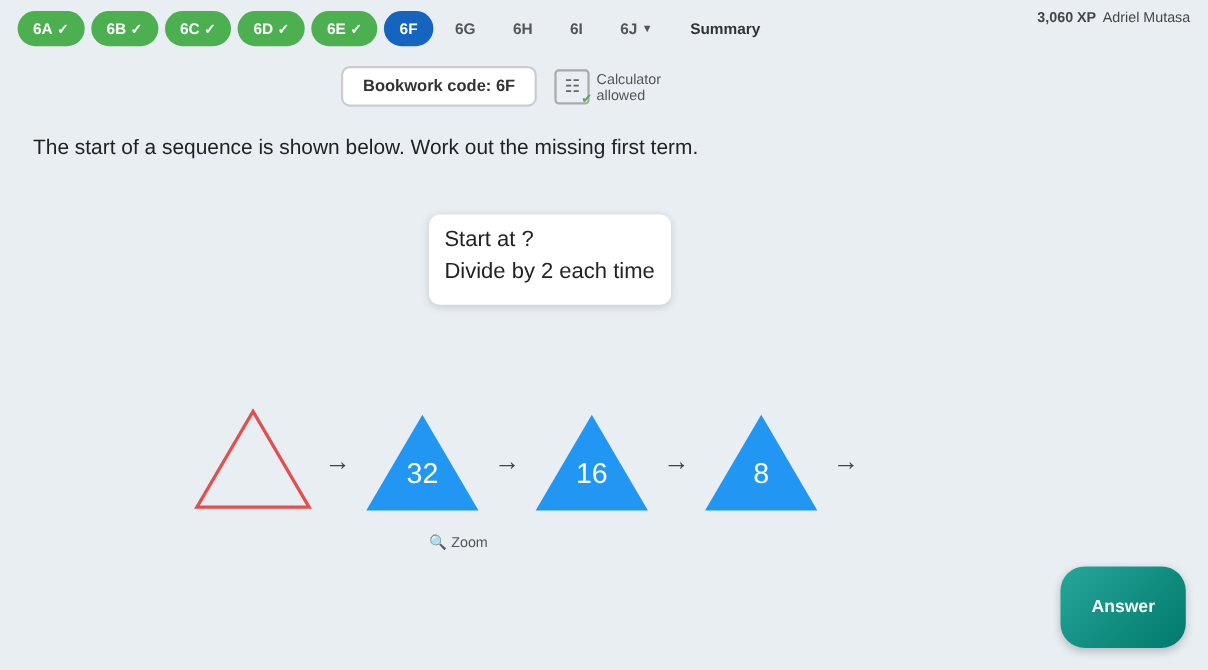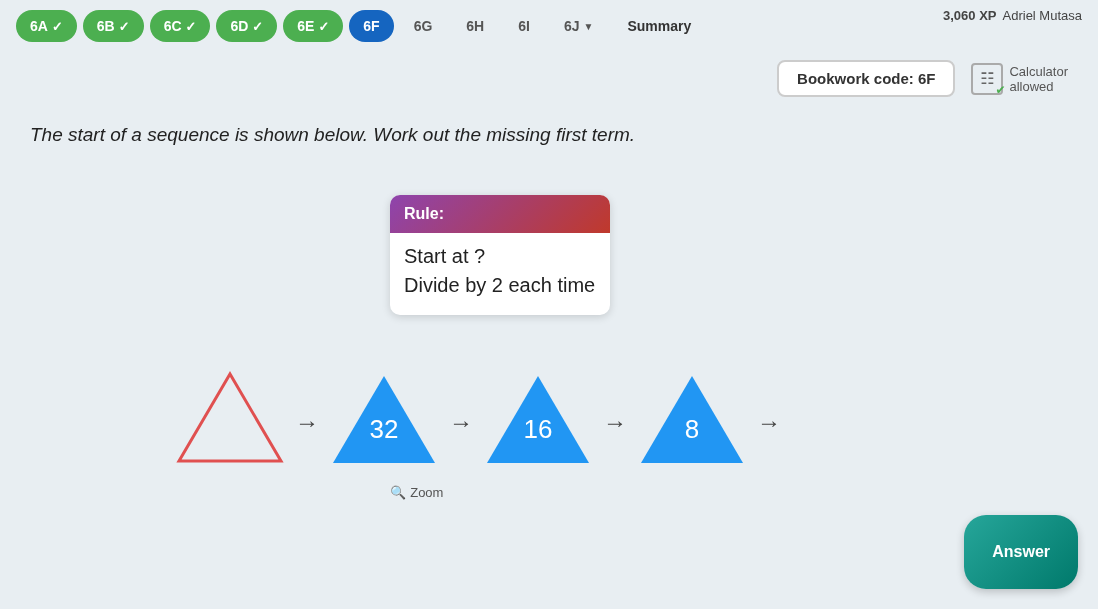--- a/index.html
+++ b/index.html
@@ -85,21 +85,20 @@
       padding: 18px 30px;
     }
 
     
     .bookwork-row {
       display: flex;
       align-items: center;
       gap: 16px;
       margin-bottom: 24px;
       margin-left: 280px;
-      justify-content: flex-end;
     }
 
     .bookwork-badge {
       background: white;
       border: 2px solid #ccc;
       border-radius: 8px;
       padding: 8px 18px;
       font-size: 15px;
       font-weight: 600;
       color: #333;
@@ -132,21 +131,20 @@
       right: -4px;
       font-size: 12px;
       color: #4caf50;
     }
 
     
     .question-text {
       font-size: 19px;
       color: #222;
       margin-bottom: 44px;
-      font-style: italic;
       line-height: 1.5;
     }
 
     
     .rule-box {
       background: white;
       border-radius: 10px;
       overflow: hidden;
       width: 220px;
       box-shadow: 0 2px 8px rgba(0,0,0,0.15);
@@ -329,23 +327,20 @@
       </div>
     </div>
   </div>
 
   <div class="question-text">
     <span>The start of a sequence is shown below. Work out the missing first term.</span>
   </div>
 </div>
 
 <div class="rule-box">
-  <div class="rule-header">
-    <span>Rule:</span>
-  </div>
   <div class="rule-body">
     <div class="rule-line">Start at ?</div>
     <div class="rule-line">Divide by 2 each time</div>
   </div>
 </div>
 
 <div class="sequence-row">
 
   <div>
     <svg width="110" height="95" viewBox="0 0 110 95">

